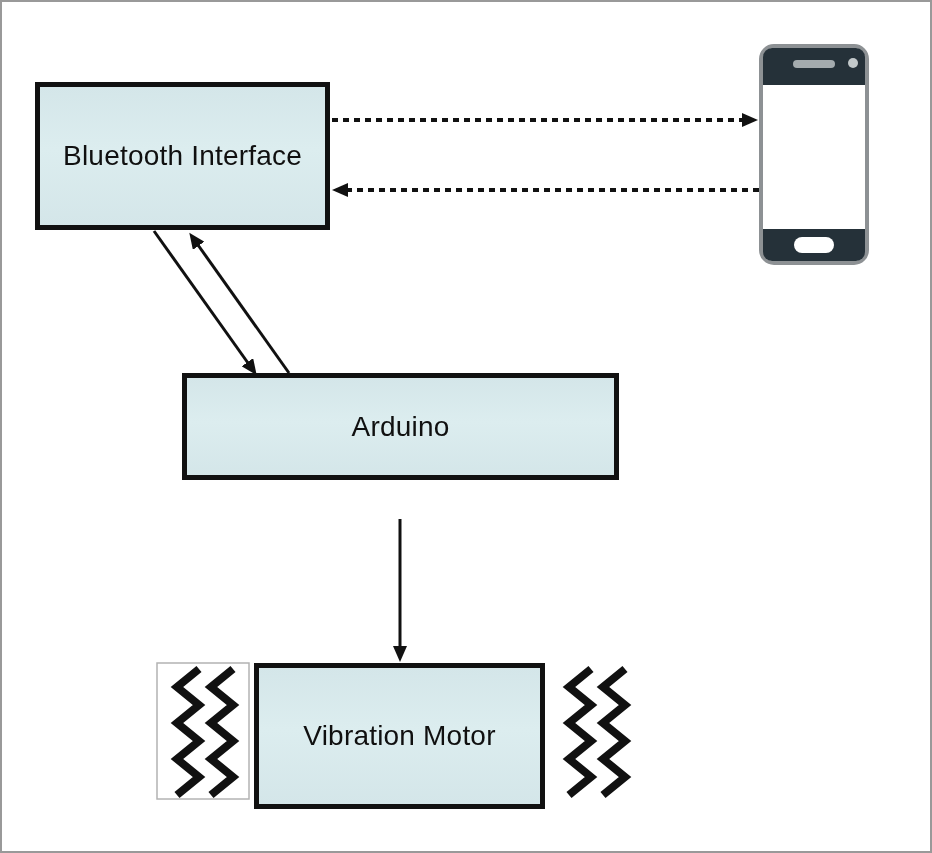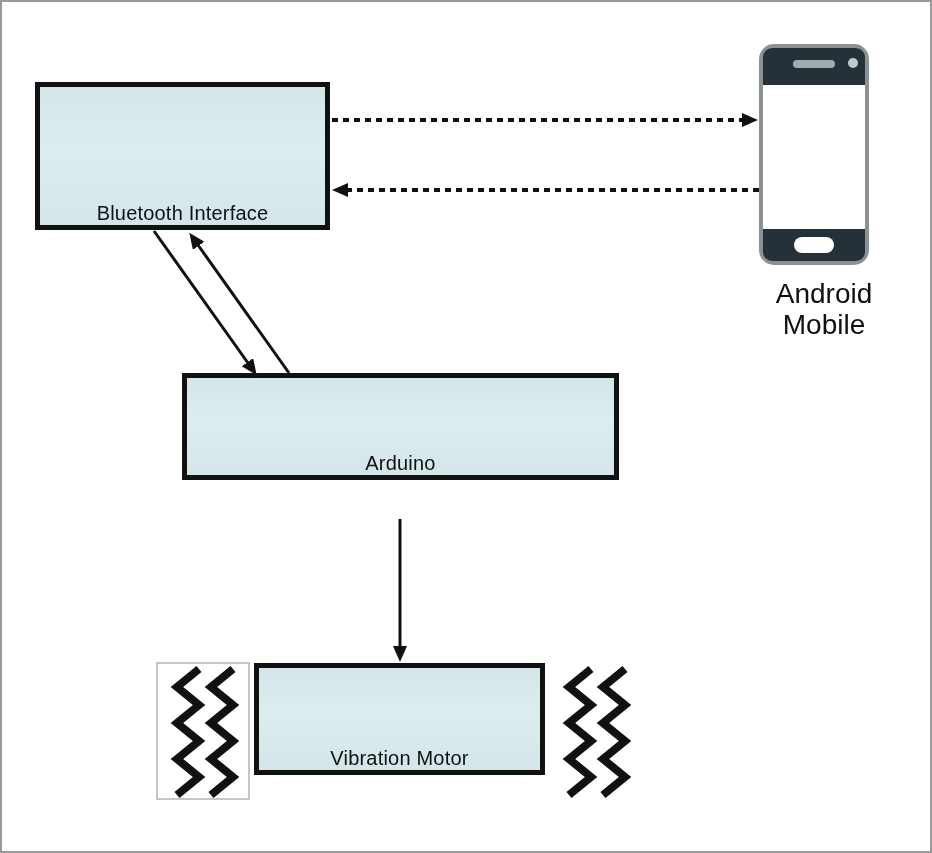--- a/index.html
+++ b/index.html
@@ -26,28 +26,28 @@
   .line-dashed{stroke:var(--line);stroke-width:4;stroke-dasharray:6 5;fill:none;}
   .line-solid{stroke:var(--line);stroke-width:3;fill:none;}
   .zigzag{stroke:var(--line);stroke-width:8;fill:none;stroke-linejoin:miter;}
   .zig-rect{fill:#ffffff;stroke:#b3b3b3;stroke-width:1.5;}
   .arrowhead-fill{fill:var(--line);}
   .node{
     position:absolute;
     box-sizing:border-box;
     background:linear-gradient(180deg,#d4e6e9 0%,#dcedef 45%,#d4e6e9 100%);
     border:5px solid var(--node_border);
-    display:flex;align-items:flex-end;justify-content:center;
+    display:flex;align-items:center;justify-content:center;
     color:var(--text);
-    font-size:20px;
+    font-size:28px;
     letter-spacing:0.2px;
   }
   .node-bluetooth{left:33px;top:80px;width:295px;height:148px;}
   .node-arduino{left:180px;top:371px;width:437px;height:107px;}
-  .node-vibration{left:252px;top:661px;width:291px;height:112px;}
+  .node-vibration{left:252px;top:661px;width:291px;height:146px;}
   .phone{
     position:absolute;left:757px;top:42px;width:110px;height:221px;
     box-sizing:border-box;
     background:#ffffff;
     border:4px solid var(--phone_frame);
     border-radius:15px;
   }
   .band{position:absolute;left:0;right:0;background:var(--phone_dark);}
   .band-top{top:0;height:37px;border-radius:9px 9px 0 0;}
   .band-bottom{bottom:0;height:32px;border-radius:0 0 9px 9px;}
@@ -110,18 +110,14 @@
   <div class="phone">
     <div class="band band-top">
       <div class="speaker"></div>
       <div class="camera"></div>
     </div>
     <div class="band band-bottom">
       <div class="home"></div>
     </div>
   </div>
 
-  <div class="phone-label">
-    <div>Android</div>
-    <div>Mobile</div>
-  </div>
 
 </div>
 
 </body></html>

